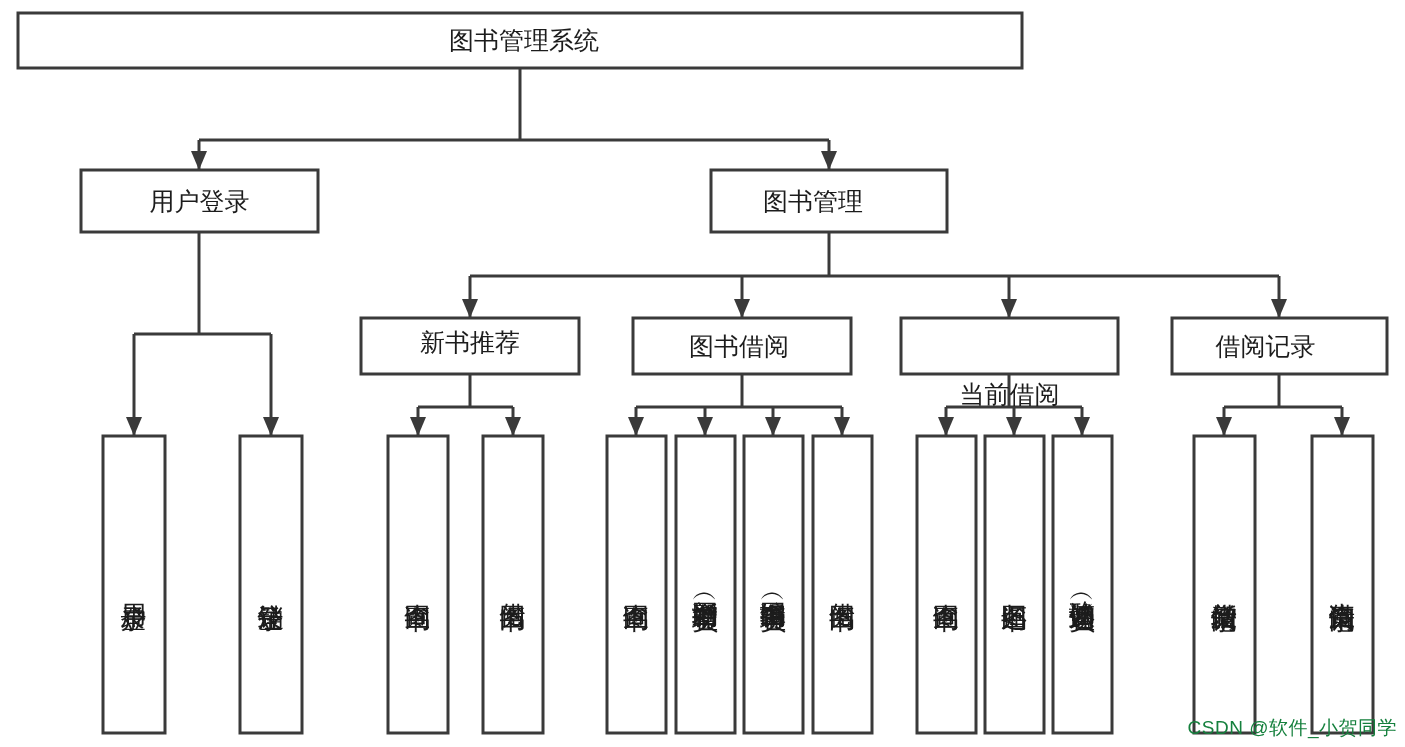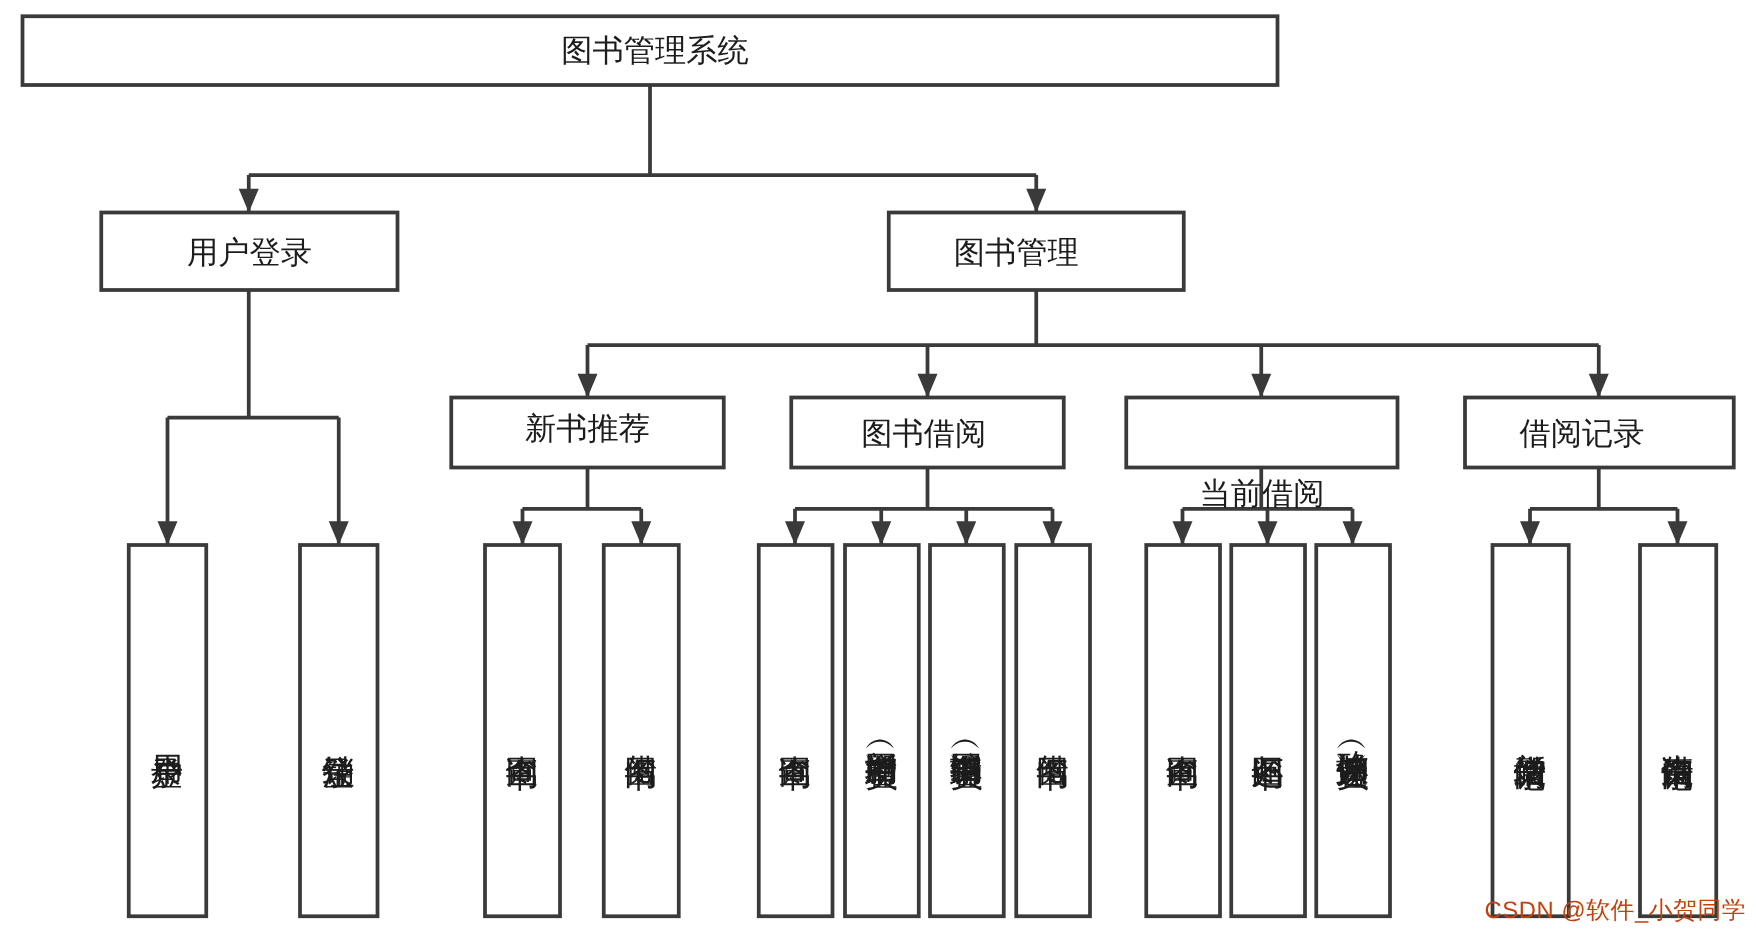--- a/index.html
+++ b/index.html
@@ -70,21 +70,21 @@
     font-size: 25px;
     color: #1c1c1c;
     white-space: nowrap;
   }
   #watermark {
     position: absolute;
     right: 8px;
     bottom: 6px;
     font-family: "Liberation Sans", "DejaVu Sans", sans-serif;
     font-size: 19px;
-    color: #c2410c;
+    color: #15803d;
     letter-spacing: 0.5px;
     user-select: none;
   }
 </style>
 </head>
 <body>
 
 <div id="diagram-root">
   <svg class="flow" viewBox="0 0 1405 747">
     <g id="edges-layer">

